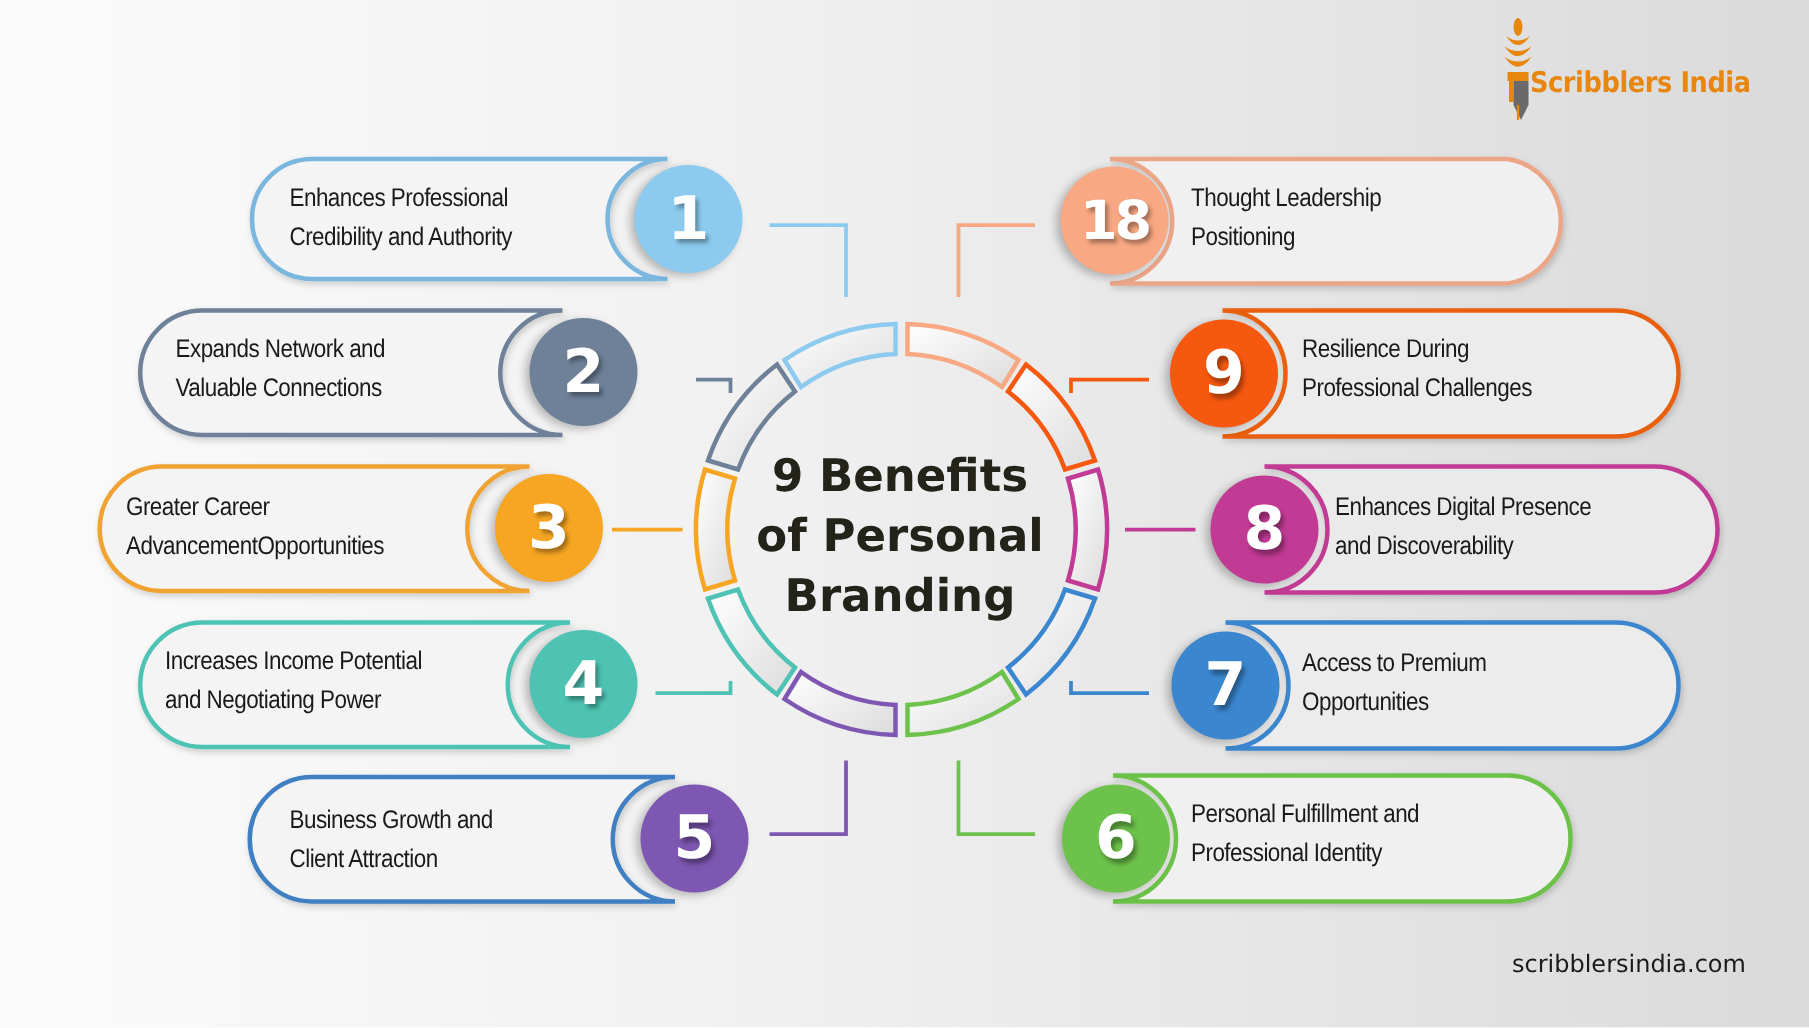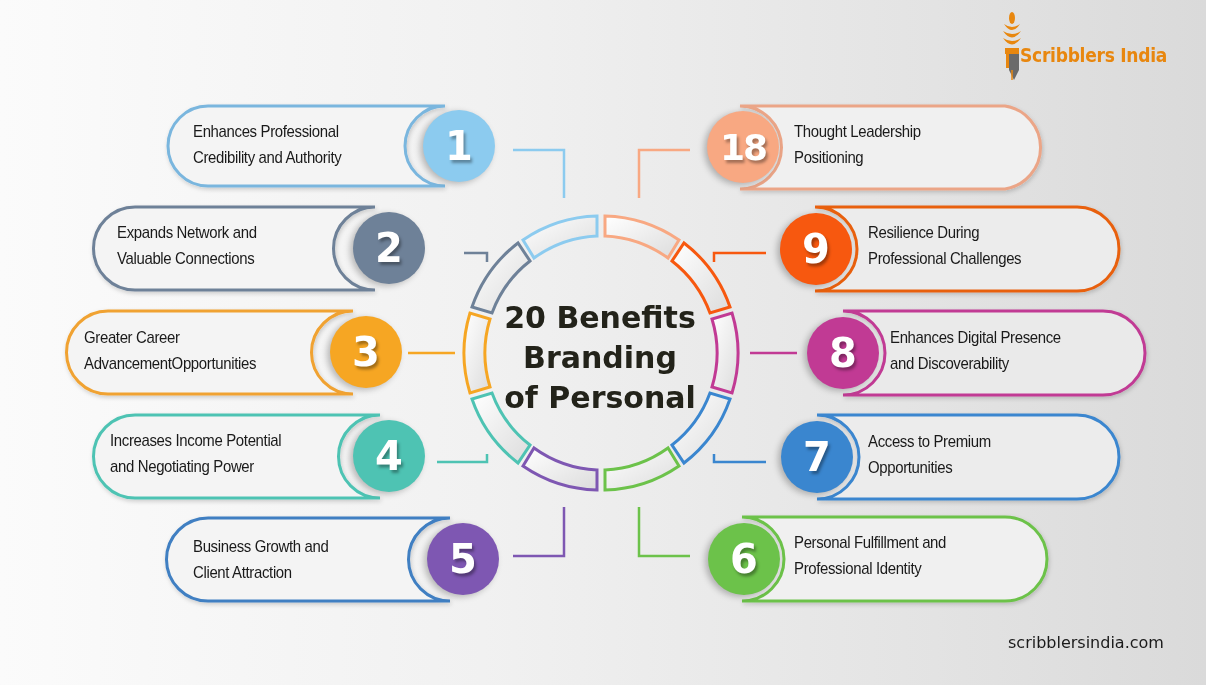--- a/index.html
+++ b/index.html
@@ -146,20 +146,20 @@
   <div class="pill-text" style="left:868px;top:429px;">
     <div>Access to Premium</div>
     <div>Opportunities</div>
   </div>
   <div class="pill-text" style="left:794px;top:530px;">
     <div>Personal Fulfillment and</div>
     <div>Professional Identity</div>
   </div>
 
   <div class="center-title">
-    <div>20 Benefits</div>
+    <div>9 Benefits</div>
+    <div>of Personal</div>
     <div>Branding</div>
-    <div>of Personal</div>
   </div>
 
   <div class="logo-text">Scribblers India</div>
   <div class="site">scribblersindia.com</div>
 </div>
 
 </body></html>

